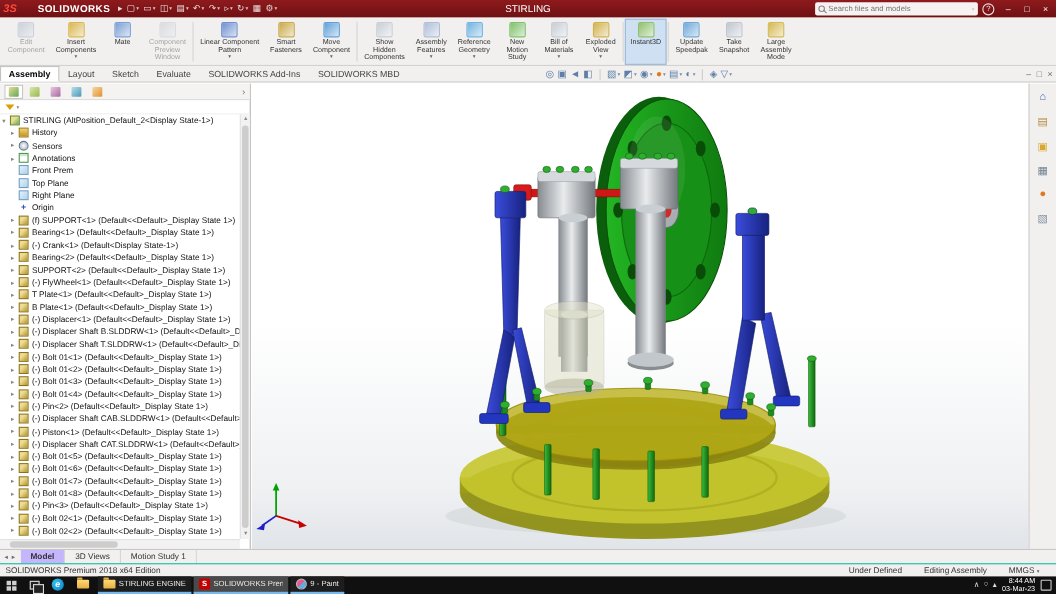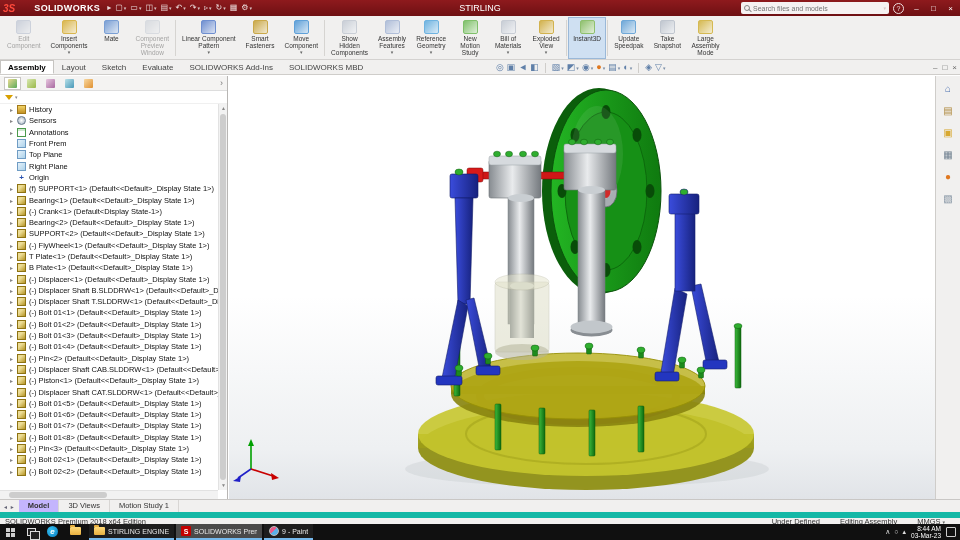--- a/index.html
+++ b/index.html
@@ -78,21 +78,21 @@
 
 
 .taskpane{position:absolute;right:0;top:76px;width:25px;bottom:41px;background:#f1f0ef;border-left:1px solid #cfcdca;display:flex;flex-direction:column;align-items:center;padding-top:5px;gap:7px;}
 .tp-ic{width:15px;height:15px;display:flex;align-items:center;justify-content:center;font-size:10px;}
 
 
 .bottom-tabs{position:absolute;left:0;bottom:28px;width:960px;height:13px;background:#f1f0ef;border-top:1px solid #c9c7c5;display:flex;align-items:center;font-size:7.5px;color:#333;}
 .bt-nav{color:#667;font-size:6px;padding:0 4px;letter-spacing:1px;}
 .b-tab{padding:0 9px;height:12px;line-height:12px;border-right:1px solid #d8d6d4;}
 .b-tab.active{background:#c4b5fd;font-weight:bold;}
-.statusbar{position:absolute;left:0;bottom:16px;width:960px;height:12px;background:#f1f0ef;border-top:6px solid #14b8a6;font-size:7.5px;color:#333;display:flex;align-items:center;padding:0 5px;}
+.statusbar{position:absolute;left:0;bottom:16px;width:960px;height:12px;background:#f1f0ef;border-top:1px solid #14b8a6;font-size:7.5px;color:#333;display:flex;align-items:center;padding:0 5px;}
 .sb-right{margin-left:auto;display:flex;gap:20px;align-items:center;padding-right:10px;}
 .sb-caret{font-size:5px;color:#666;margin-left:2px;}
 
 
 .taskbar{position:absolute;left:0;bottom:0;width:960px;height:16px;background:#101010;display:flex;align-items:center;color:#e8e8e8;font-size:7px;}
 .start{width:21px;height:16px;display:flex;align-items:center;justify-content:center;flex:none;}
 .win-logo{width:9px;height:9px;display:grid;grid-template-columns:4px 4px;gap:1px;}
 .win-logo span{background:#cfcfcf;width:4px;height:4px;}
 .tb-searchbox{width:172px;height:16px;background:#f2f2f2;color:#555;display:flex;align-items:center;gap:4px;padding:0 5px;flex:none;border:1px solid #444;}
 .tb-searchbox input{border:none;outline:none;background:transparent;font-size:7px;color:#555;width:100%;font-family:"Liberation Sans",sans-serif;}
@@ -367,20 +367,25 @@
         <span class="p-tab">
           <span class="p-tab-ic" style="background: linear-gradient(135deg, rgb(248, 216, 160), rgb(224, 144, 48));"></span>
         </span>
         <span class="panel-flyout">›</span>
       </div>
     <div class="filter-row">
       <span class="funnel"></span>
       <span class="f-caret">▾</span>
     </div>
     <div class="tree">
+      <div class="tree-row root">
+        <span class="tree-arrow">▾</span>
+        <span class="tree-ic ic-assembly"></span>
+        <span class="tree-label">STIRLING (AltPosition_Default_2&lt;Display State-1&gt;)</span>
+      </div>
     <div class="tree-row">
           <span class="tree-arrow">▸</span>
           <span class="tree-ic ic-history"></span>
           <span class="tree-label">History</span>
         </div>
         <div class="tree-row">
           <span class="tree-arrow">▸</span>
           <span class="tree-ic ic-sensors"></span>
           <span class="tree-label">Sensors</span>
         </div>

